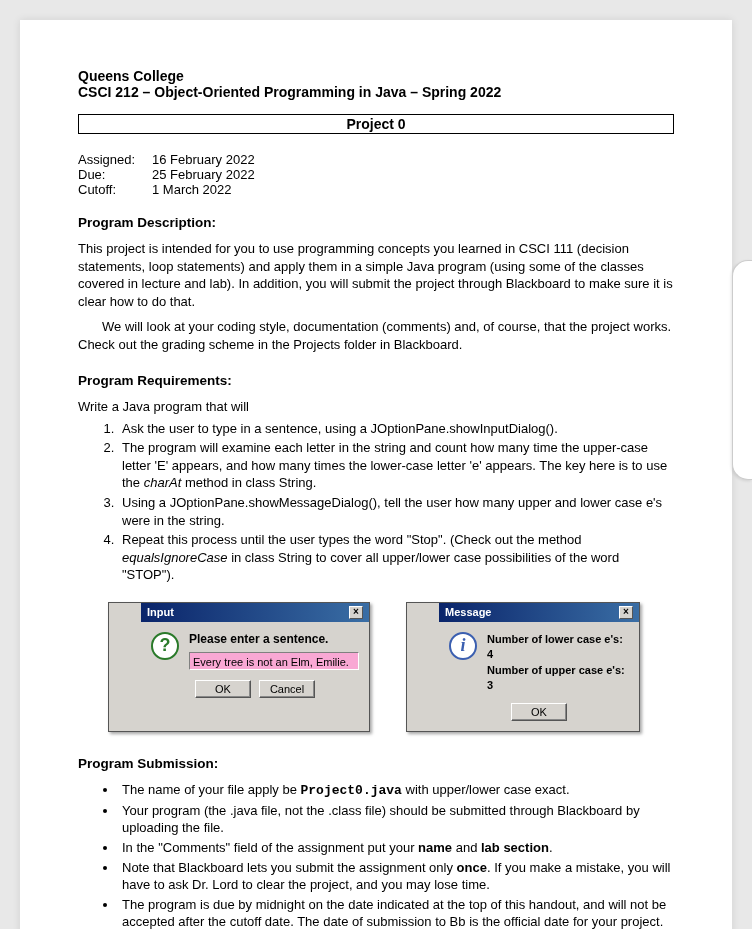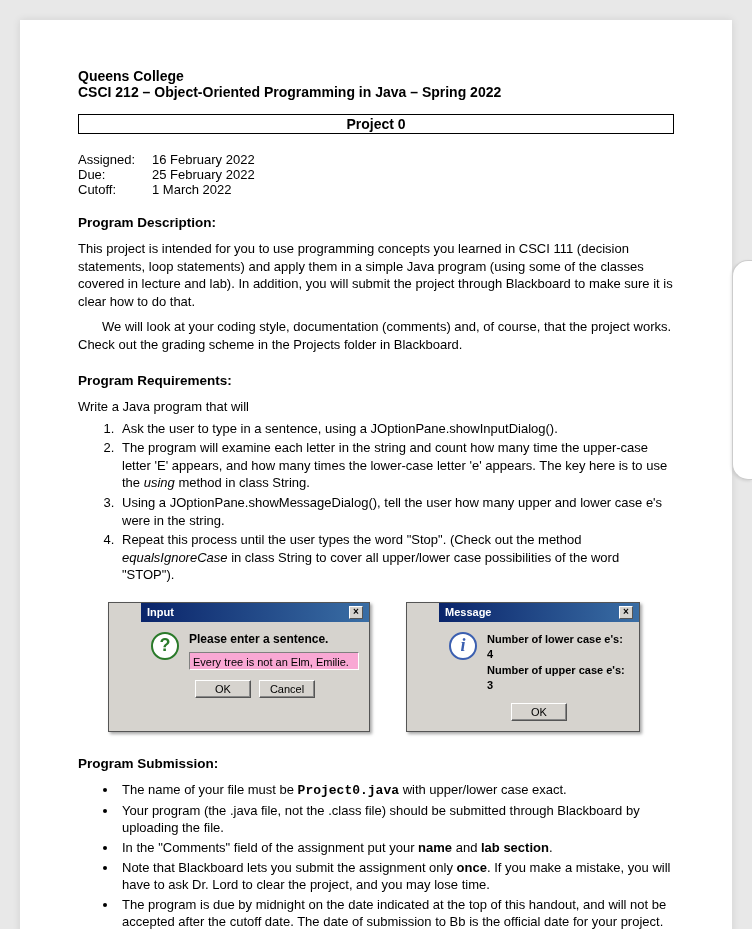--- a/index.html
+++ b/index.html
@@ -189,21 +189,21 @@
 
   <div class="section-hd">Program Description:</div>
   <p class="para">This project is intended for you to use programming concepts you learned in CSCI 111 (decision statements, loop statements) and apply them in a simple Java program (using some of the classes covered in lecture and lab). In addition, you will submit the project through Blackboard to make sure it is clear how to do that.</p>
   <p class="para indent">We will look at your coding style, documentation (comments) and, of course, that the project works. Check out the grading scheme in the Projects folder in Blackboard.</p>
 
   <div class="section-hd" style="margin-top:20px;">Program Requirements:</div>
   <p class="para" style="margin-bottom:2px;">Write a Java program that will</p>
   <ol class="reqs">
     <li>Ask the user to type in a sentence, using a JOptionPane.showInputDialog().</li>
     <li>
-      <span>The program will examine each letter in the string and count how many time the upper-case letter 'E' appears, and how many times the lower-case letter 'e' appears. The key here is to use the </span><span class="italic">using</span><span> method in class String.</span>
+      <span>The program will examine each letter in the string and count how many time the upper-case letter 'E' appears, and how many times the lower-case letter 'e' appears. The key here is to use the </span><span class="italic">charAt</span><span> method in class String.</span>
     </li>
     <li>Using a JOptionPane.showMessageDialog(), tell the user how many upper and lower case e's were in the string.</li>
     <li>
       <span>Repeat this process until the user types the word "Stop". (Check out the method </span><span class="italic">equalsIgnoreCase</span><span> in class String to cover all upper/lower case possibilities of the word "STOP").</span>
     </li>
   </ol>
 
   <div class="dialogs">
 
     <div class="dialog dlg-input">
@@ -239,21 +239,21 @@
       <div class="dlg-buttons">
         <div class="dlg-btn">OK</div>
       </div>
     </div>
 
   </div>
 
   <div class="section-hd">Program Submission:</div>
   <ul class="sub">
     <li>
-      <span>The name of your file must be </span><span class="mono">Project0.java</span><span> with upper/lower case exact.</span>
+      <span>The name of your file apply be </span><span class="mono">Project0.java</span><span> with upper/lower case exact.</span>
     </li>
     <li>Your program (the .java file, not the .class file) should be submitted through Blackboard by uploading the file.</li>
     <li>
       <span>In the "Comments" field of the assignment put your </span><span class="bold">name</span><span> and </span><span class="bold">lab section</span><span>.</span>
     </li>
     <li>
       <span>Note that Blackboard lets you submit the assignment only </span><span class="bold">once</span><span>. If you make a mistake, you will have to ask Dr. Lord to clear the project, and you may lose time.</span>
     </li>
     <li>The program is due by midnight on the date indicated at the top of this handout, and will not be accepted after the cutoff date. The date of submission to Bb is the official date for your project.</li>
   </ul>

